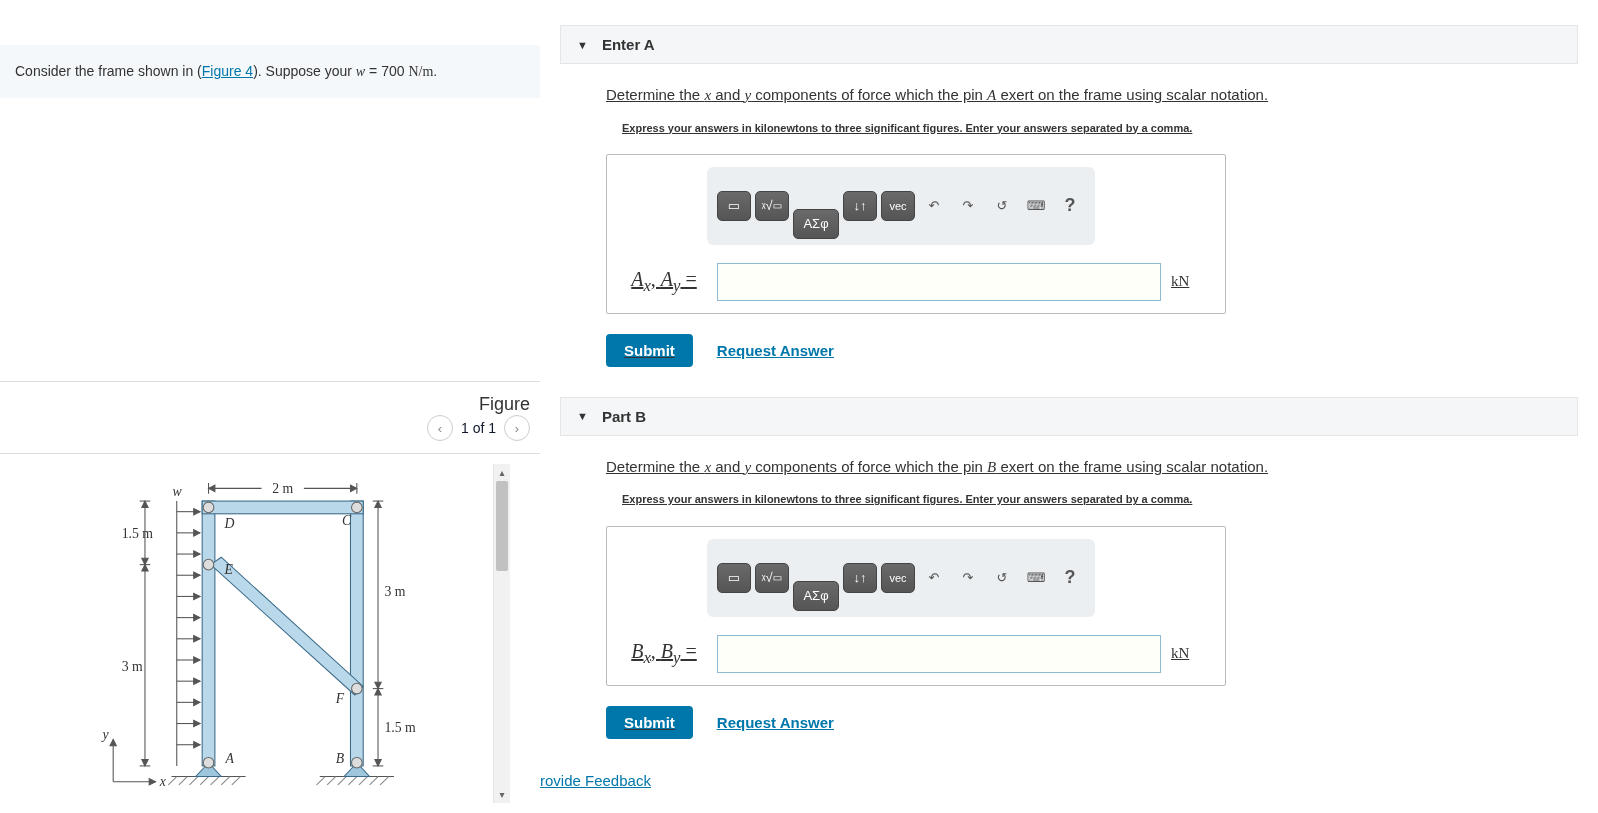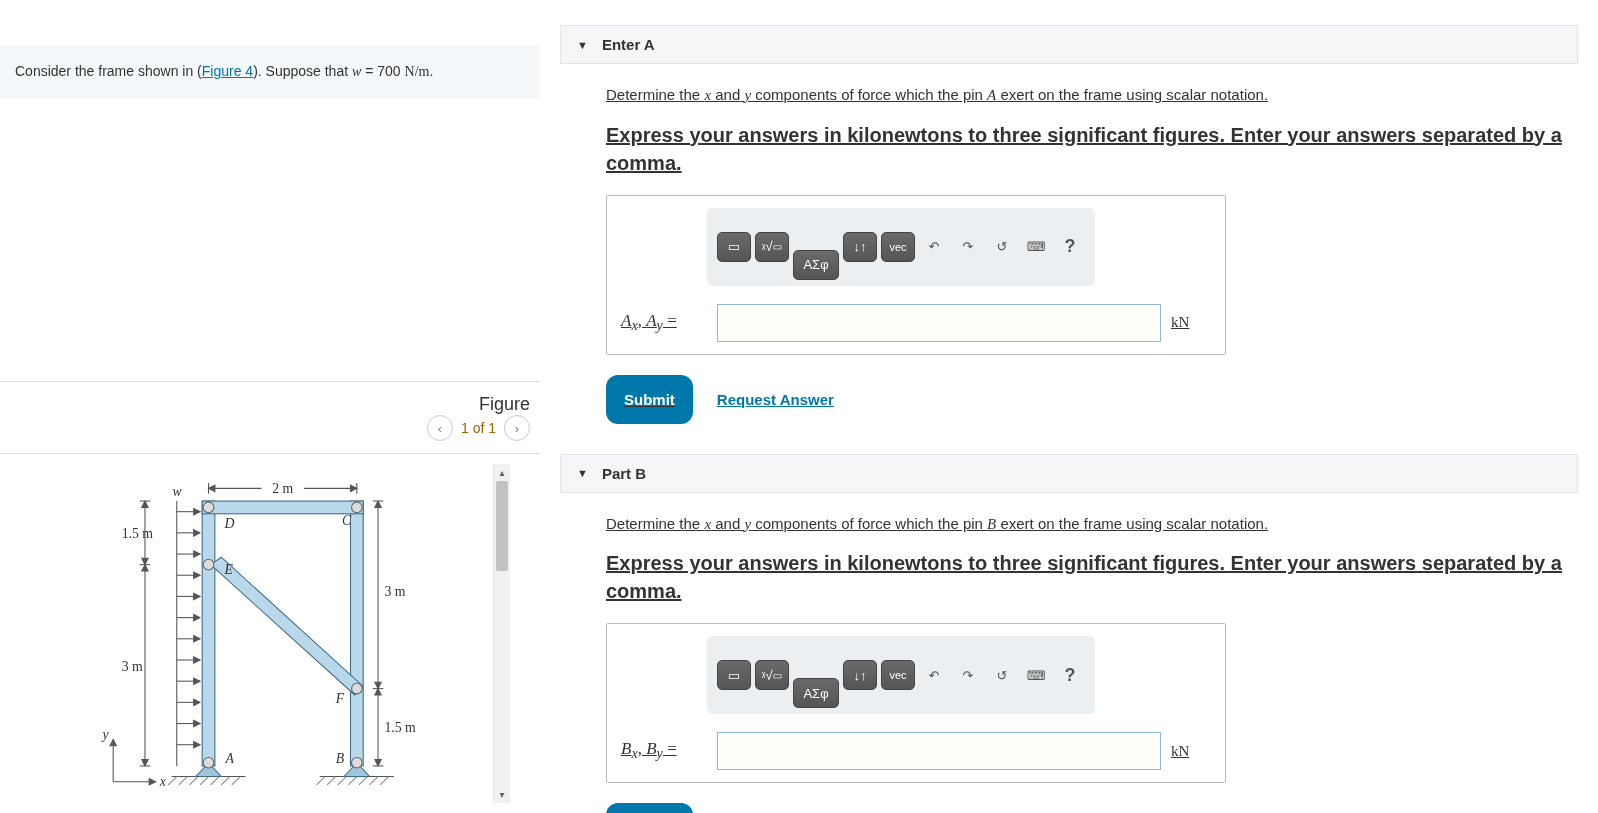--- a/index.html
+++ b/index.html
@@ -45,21 +45,21 @@
   padding: 12px 10px 12px 0;
   flex-direction: column;
 }
 .figure-title { font-size: 18px; color: #333; }
 .fig-nav { margin-left: auto; display: flex; align-items: center; gap: 8px; }
 .nav-btn {
   width: 26px; height: 26px; border: 1px solid #ccc; border-radius: 50%;
   background: #fff; display: inline-flex; align-items: center; justify-content: center;
   color: #888; font-size: 13px; cursor: pointer;
 }
-.fig-count { font-size: 14px; color: #a16207; }
+.fig-count { font-size: 14px; color: #0f172a; }
 .figure-body {
   border-top: 1px solid #ddd;
   padding: 10px 30px 10px 30px;
   position: relative;
   height: 360px;
   display: flex;
 }
 .figure-image { flex: 1; position: relative; }
 .scrollbar {
   width: 17px; background: #f1f1f1; border-left: 1px solid #e5e5e5;
@@ -74,21 +74,21 @@
   background: #f5f6f7;
   border: 1px solid #e5e5e5;
   padding: 10px 16px;
   display: flex; align-items: center; gap: 14px;
   cursor: pointer;
 }
 .part-header .tri { font-size: 11px; color: #333; }
 .part-header .title { font-weight: bold; font-size: 15px; }
 .part-body { padding: 20px 16px 5px 46px; text-decoration: underline; }
 .question-line { font-size: 15px; color: #333; margin-bottom: 14px; line-height: 1.5; }
-.instr-line { font-size: 20px; font-weight: bold; margin-bottom: 18px; line-height: 1.4; }
+.instr-line { font-size: 11px; font-weight: bold; margin-bottom: 18px; line-height: 1.4; margin-left: 16px; }
 
 .answer-box {
   border: 1px solid #bbb;
   border-radius: 2px;
   padding: 12px 14px;
   width: 620px;
 }
 .toolbar-row {
   background: #eceff1;
   border-radius: 6px;
@@ -110,46 +110,46 @@
   background: linear-gradient(#6a6a6a,#555);
   color: #fff;
   border: 1px solid #444;
 }
 .tb-dark.small { width: 34px; padding:0; }
 .tb-dark.wide { width: 46px; margin-top: 36px; }
 .tb-plain { background: transparent; color: #555; width: 30px; }
 .tb-help { font-size: 18px; font-weight: bold; color: #555; }
 
 .input-row { display: flex; align-items: center; margin-top: 18px; gap: 10px; }
-.var-label { width: 86px; text-align: left; font-family: 'Times New Roman', serif; font-size: 17px; }
+.var-label { width: 86px; text-align: center; font-family: 'Times New Roman', serif; font-size: 20px; }
 .answer-input {
   flex: 1; height: 38px; border: 1px solid #8fbcd4;
   background: #fefff8; padding: 4px 8px; font-size: 15px;
 }
 .unit-label { font-family: 'Times New Roman', serif; font-size: 15px; width: 40px; }
 
 .action-row { margin-top: 20px; display: flex; align-items: center; gap: 24px; }
 .submit-btn {
   background: #0077aa; color: #fff; border: none;
-  padding: 16px 18px; font-size: 15px; font-weight: bold; cursor: pointer;
-  border-radius: 12px;
+  padding: 8px 18px; font-size: 15px; font-weight: bold; cursor: pointer;
+  border-radius: 4px;
 }
 .req-link { color: #0077aa; font-weight: bold; text-decoration: underline; cursor: pointer; font-size: 15px; }
 .feedback-link { color: #0077aa; text-decoration: underline; cursor: pointer; font-size: 15px; margin-left: -30px; margin-top: 28px; display: inline-block; }
 
 
 .flabel { font-family: 'Times New Roman', serif; font-size: 13px; fill: #333; }
 .flabel-i { font-style: italic; }
 </style>
 </head>
 <body>
 
 <div class="left-col">
   <div class="problem-statement">
-    <span>Consider the frame shown in (</span><span class="link">Figure 4</span><span>). Suppose that </span><span class="math-i">w</span><span> = 700 </span><span class="math-rm">N/m</span><span>.</span>
+    <span>Consider the frame shown in (</span><span class="link">Figure 4</span><span>). Suppose your </span><span class="math-i">w</span><span> = 700 </span><span class="math-rm">N/m</span><span>.</span>
   </div>
 
   <div class="figure-panel">
     <div class="figure-header">
       <div class="figure-title">Figure</div>
       <div class="fig-nav">
         <button class="nav-btn">‹</button>
         <span class="fig-count">1 of 1</span>
         <button class="nav-btn">›</button>
       </div>

